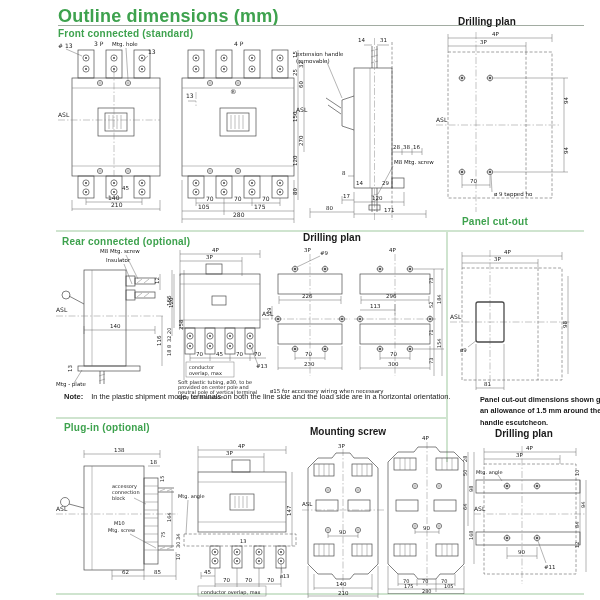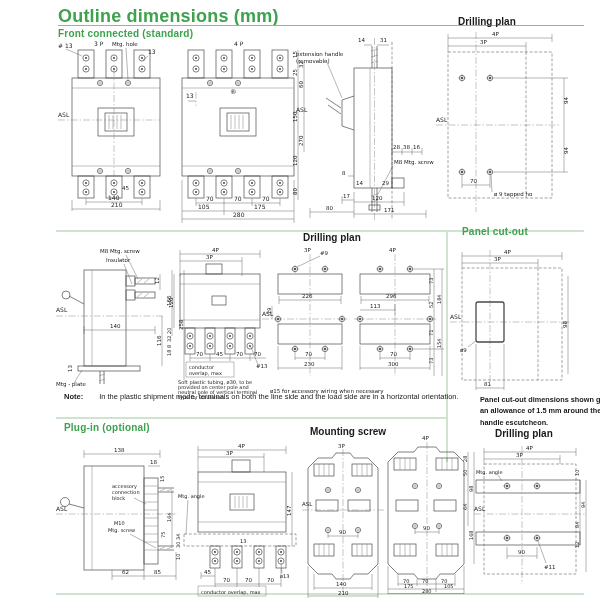--- a/index.html
+++ b/index.html
@@ -3,21 +3,21 @@
 <meta charset="utf-8">
 <style>
   html,body{margin:0;padding:0;background:#fff}
   #page{position:relative;width:600px;height:600px;background:#ffffff;font-family:"Liberation Sans","DejaVu Sans",sans-serif;overflow:hidden}
   .gh{position:absolute;color:#3ea24e;font-weight:bold;letter-spacing:.2px}
   .h1{font-size:18px}
   .h2{font-size:10px}
   .bh{position:absolute;color:#1a1a1a;font-weight:bold;font-size:10px}
   .rule{position:absolute;background:#cfe4cf}
   .grayrule{position:absolute;background:#a2aca2}
-  .noterow{position:absolute;left:64px;top:392px;width:400px;font-size:7.5px;color:#222;display:flex;gap:16px;line-height:1.45}
+  .noterow{position:absolute;left:64px;top:392px;width:400px;font-size:7.5px;color:#222;display:flex;gap:8px;line-height:1.45}
   .noterow b{flex:0 0 auto}
   .pnote{position:absolute;left:480px;top:394px;width:134px;font-size:7.3px;font-weight:bold;color:#1a1a1a;line-height:1.55}
   svg.draw{position:absolute;overflow:visible}
   svg text{font-family:"DejaVu Sans",sans-serif;font-size:6px;fill:#1a1a1a}
   .t5{font-size:5px}.t55{font-size:5.5px}.t65{font-size:6.5px}
   .ln{stroke:#4a4a4a;stroke-width:.7;fill:none}
   .lt{stroke:#6f6f6f;stroke-width:.45;fill:none}
   .dm{stroke:#5a5a5a;stroke-width:.45;fill:none}
   .cl{stroke:#808080;stroke-width:.45;fill:none;stroke-dasharray:7 2 1.5 2}
   .dsh{stroke:#555;stroke-width:.55;fill:none;stroke-dasharray:3 1.8}
@@ -48,22 +48,23 @@
 
 <div id="page">
 
   <div class="gh h1" style="left:58px;top:6px">Outline dimensions (mm)</div>
   <div class="grayrule" style="left:58px;top:25px;width:526px;height:1px"></div>
   <div class="gh h2" style="left:58px;top:28px">Front connected (standard)</div>
   <div class="bh" style="left:458px;top:16px">Drilling plan</div>
 
   <div class="rule" style="left:56px;top:230px;width:528px;height:2px"></div>
   <div class="rule" style="left:446px;top:230px;width:2px;height:232px"></div>
+  <div class="gh h2" style="left:62px;top:236px">Rear connected (optional)</div>
   <div class="bh" style="left:303px;top:232px">Drilling plan</div>
-  <div class="gh h2" style="left:462px;top:226px">Panel cut-out</div>
+  <div class="gh h2" style="left:462px;top:216px">Panel cut-out</div>
 
   <div class="noterow">
     <b>Note:</b>
     <span>In the plastic shipment mode, terminals on both the line side and the load side are in a horizontal orientation.</span>
   </div>
   <div class="pnote">Panel cut-out dimensions shown give an allowance of 1.5 mm around the handle escutcheon.</div>
 
   <div class="rule" style="left:56px;top:417px;width:391px;height:2px"></div>
   <div class="gh h2" style="left:64px;top:422px">Plug-in (optional)</div>
   <div class="bh" style="left:310px;top:426px">Mounting screw</div>

